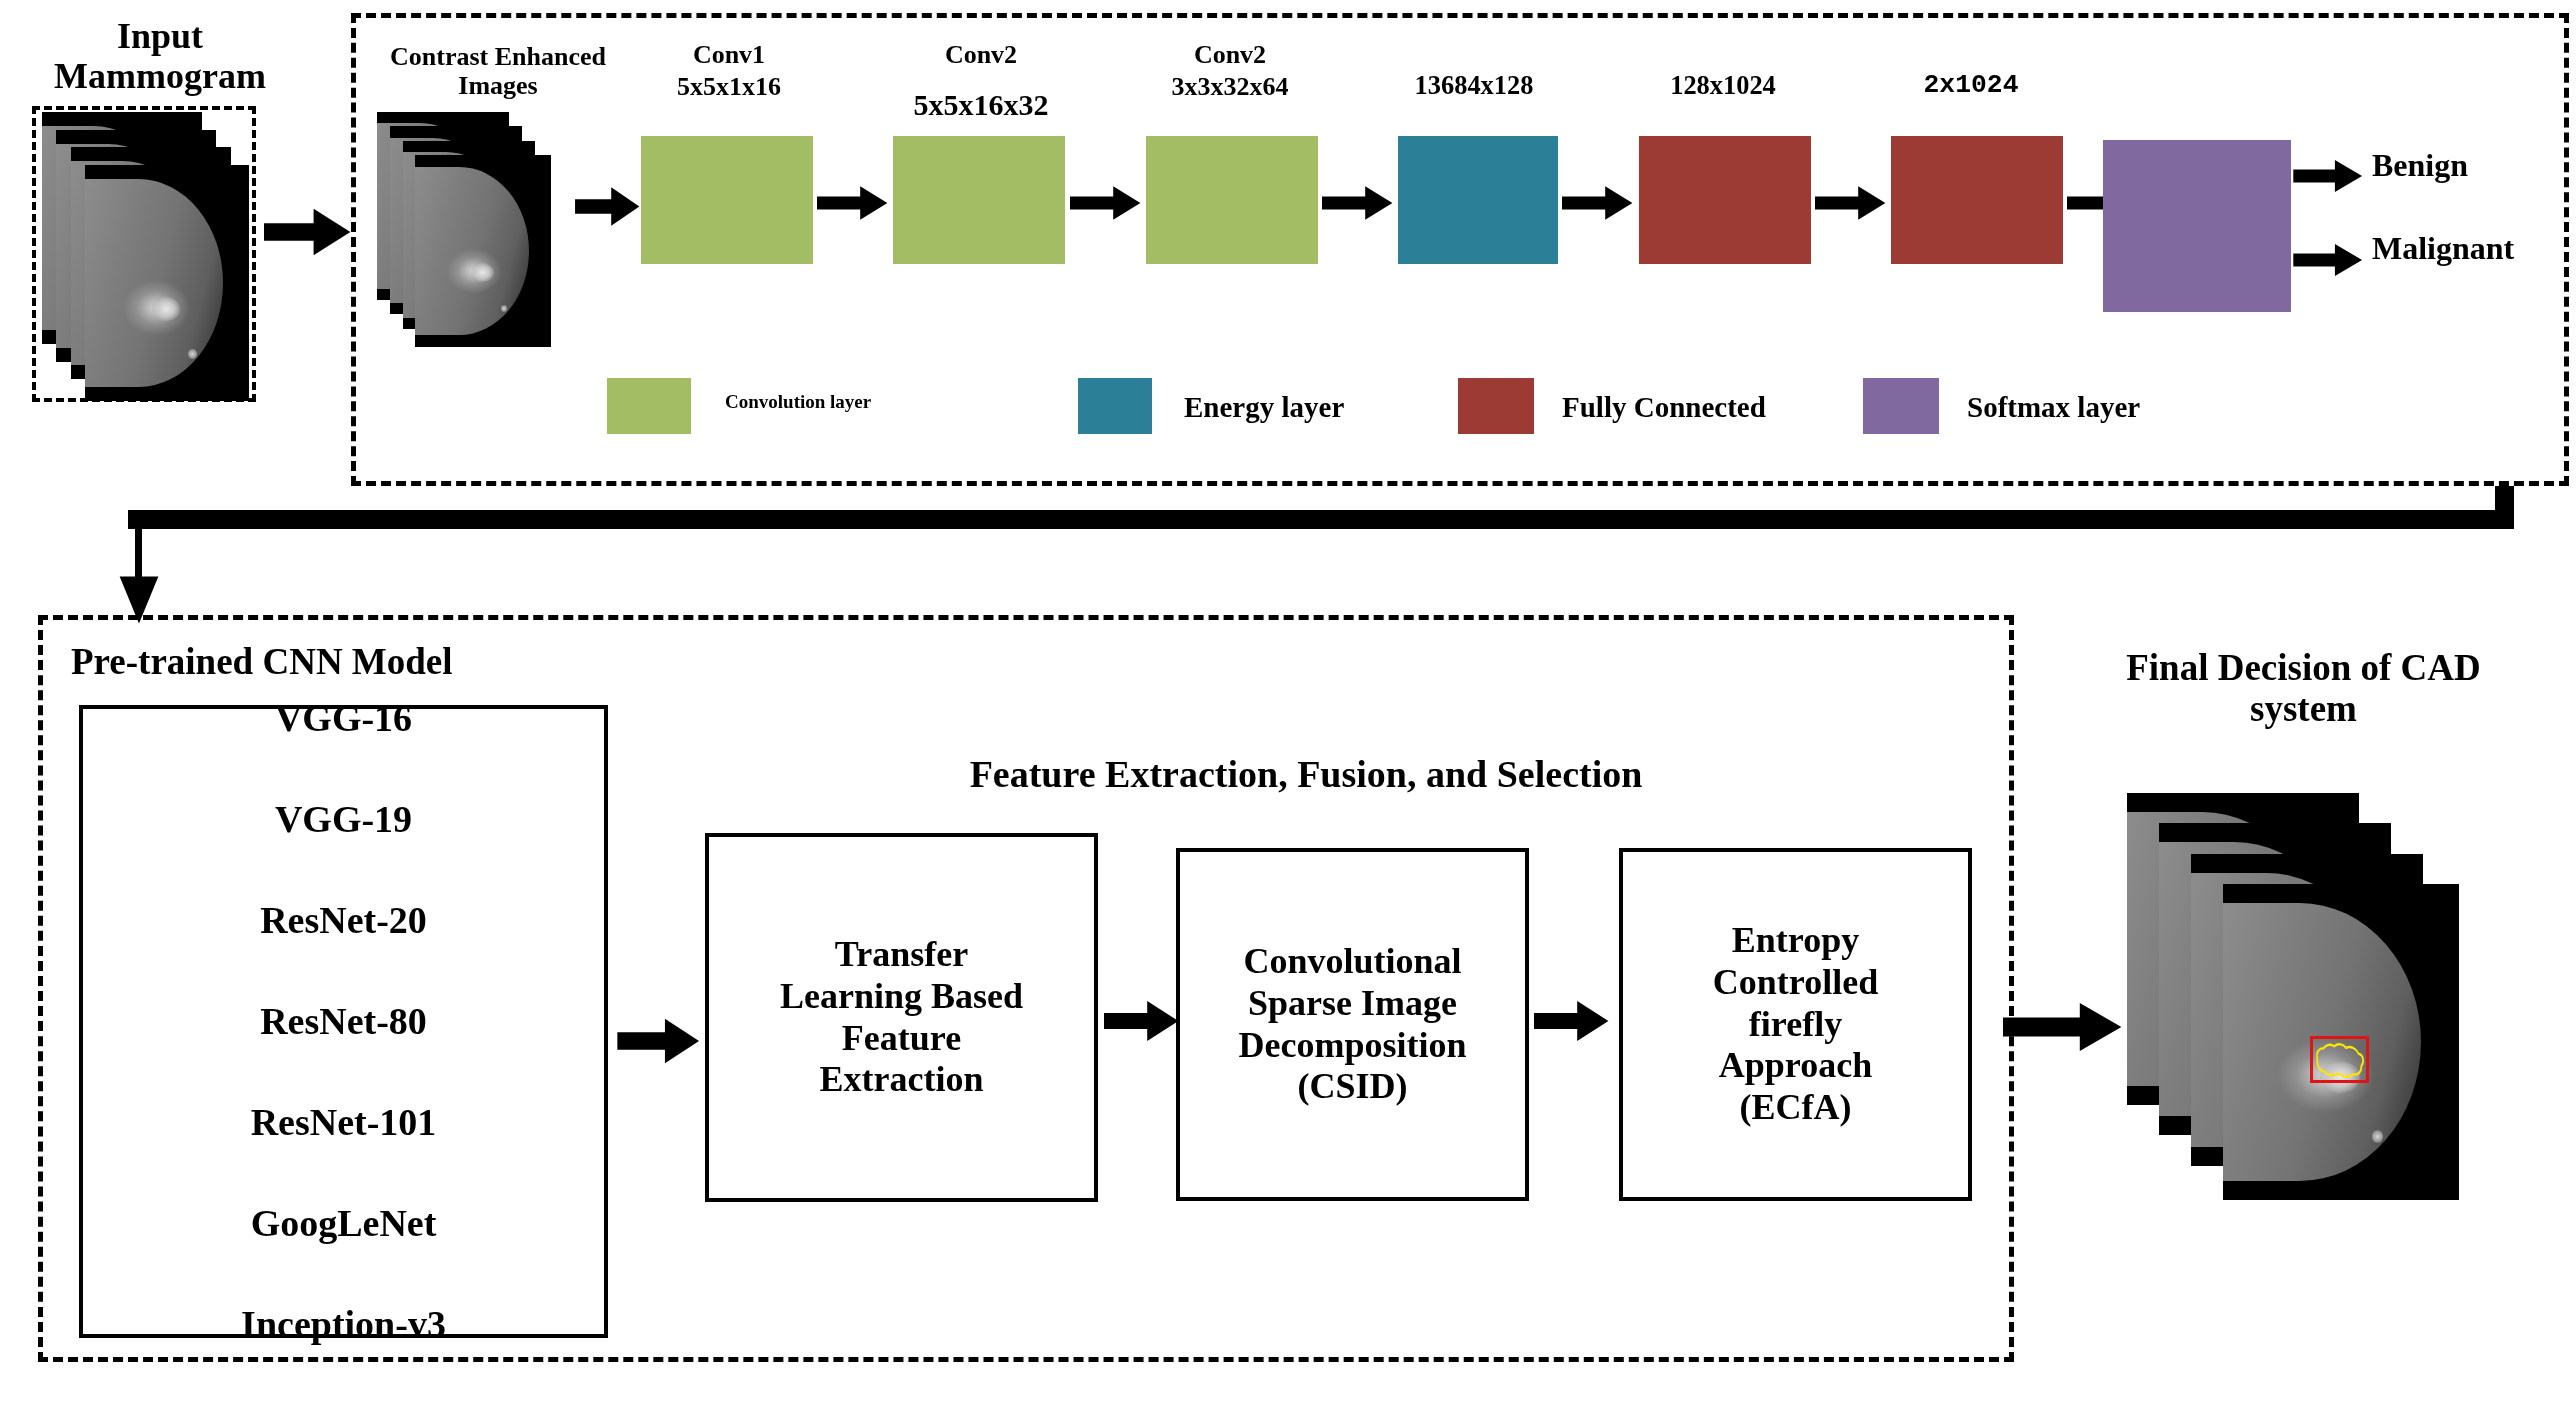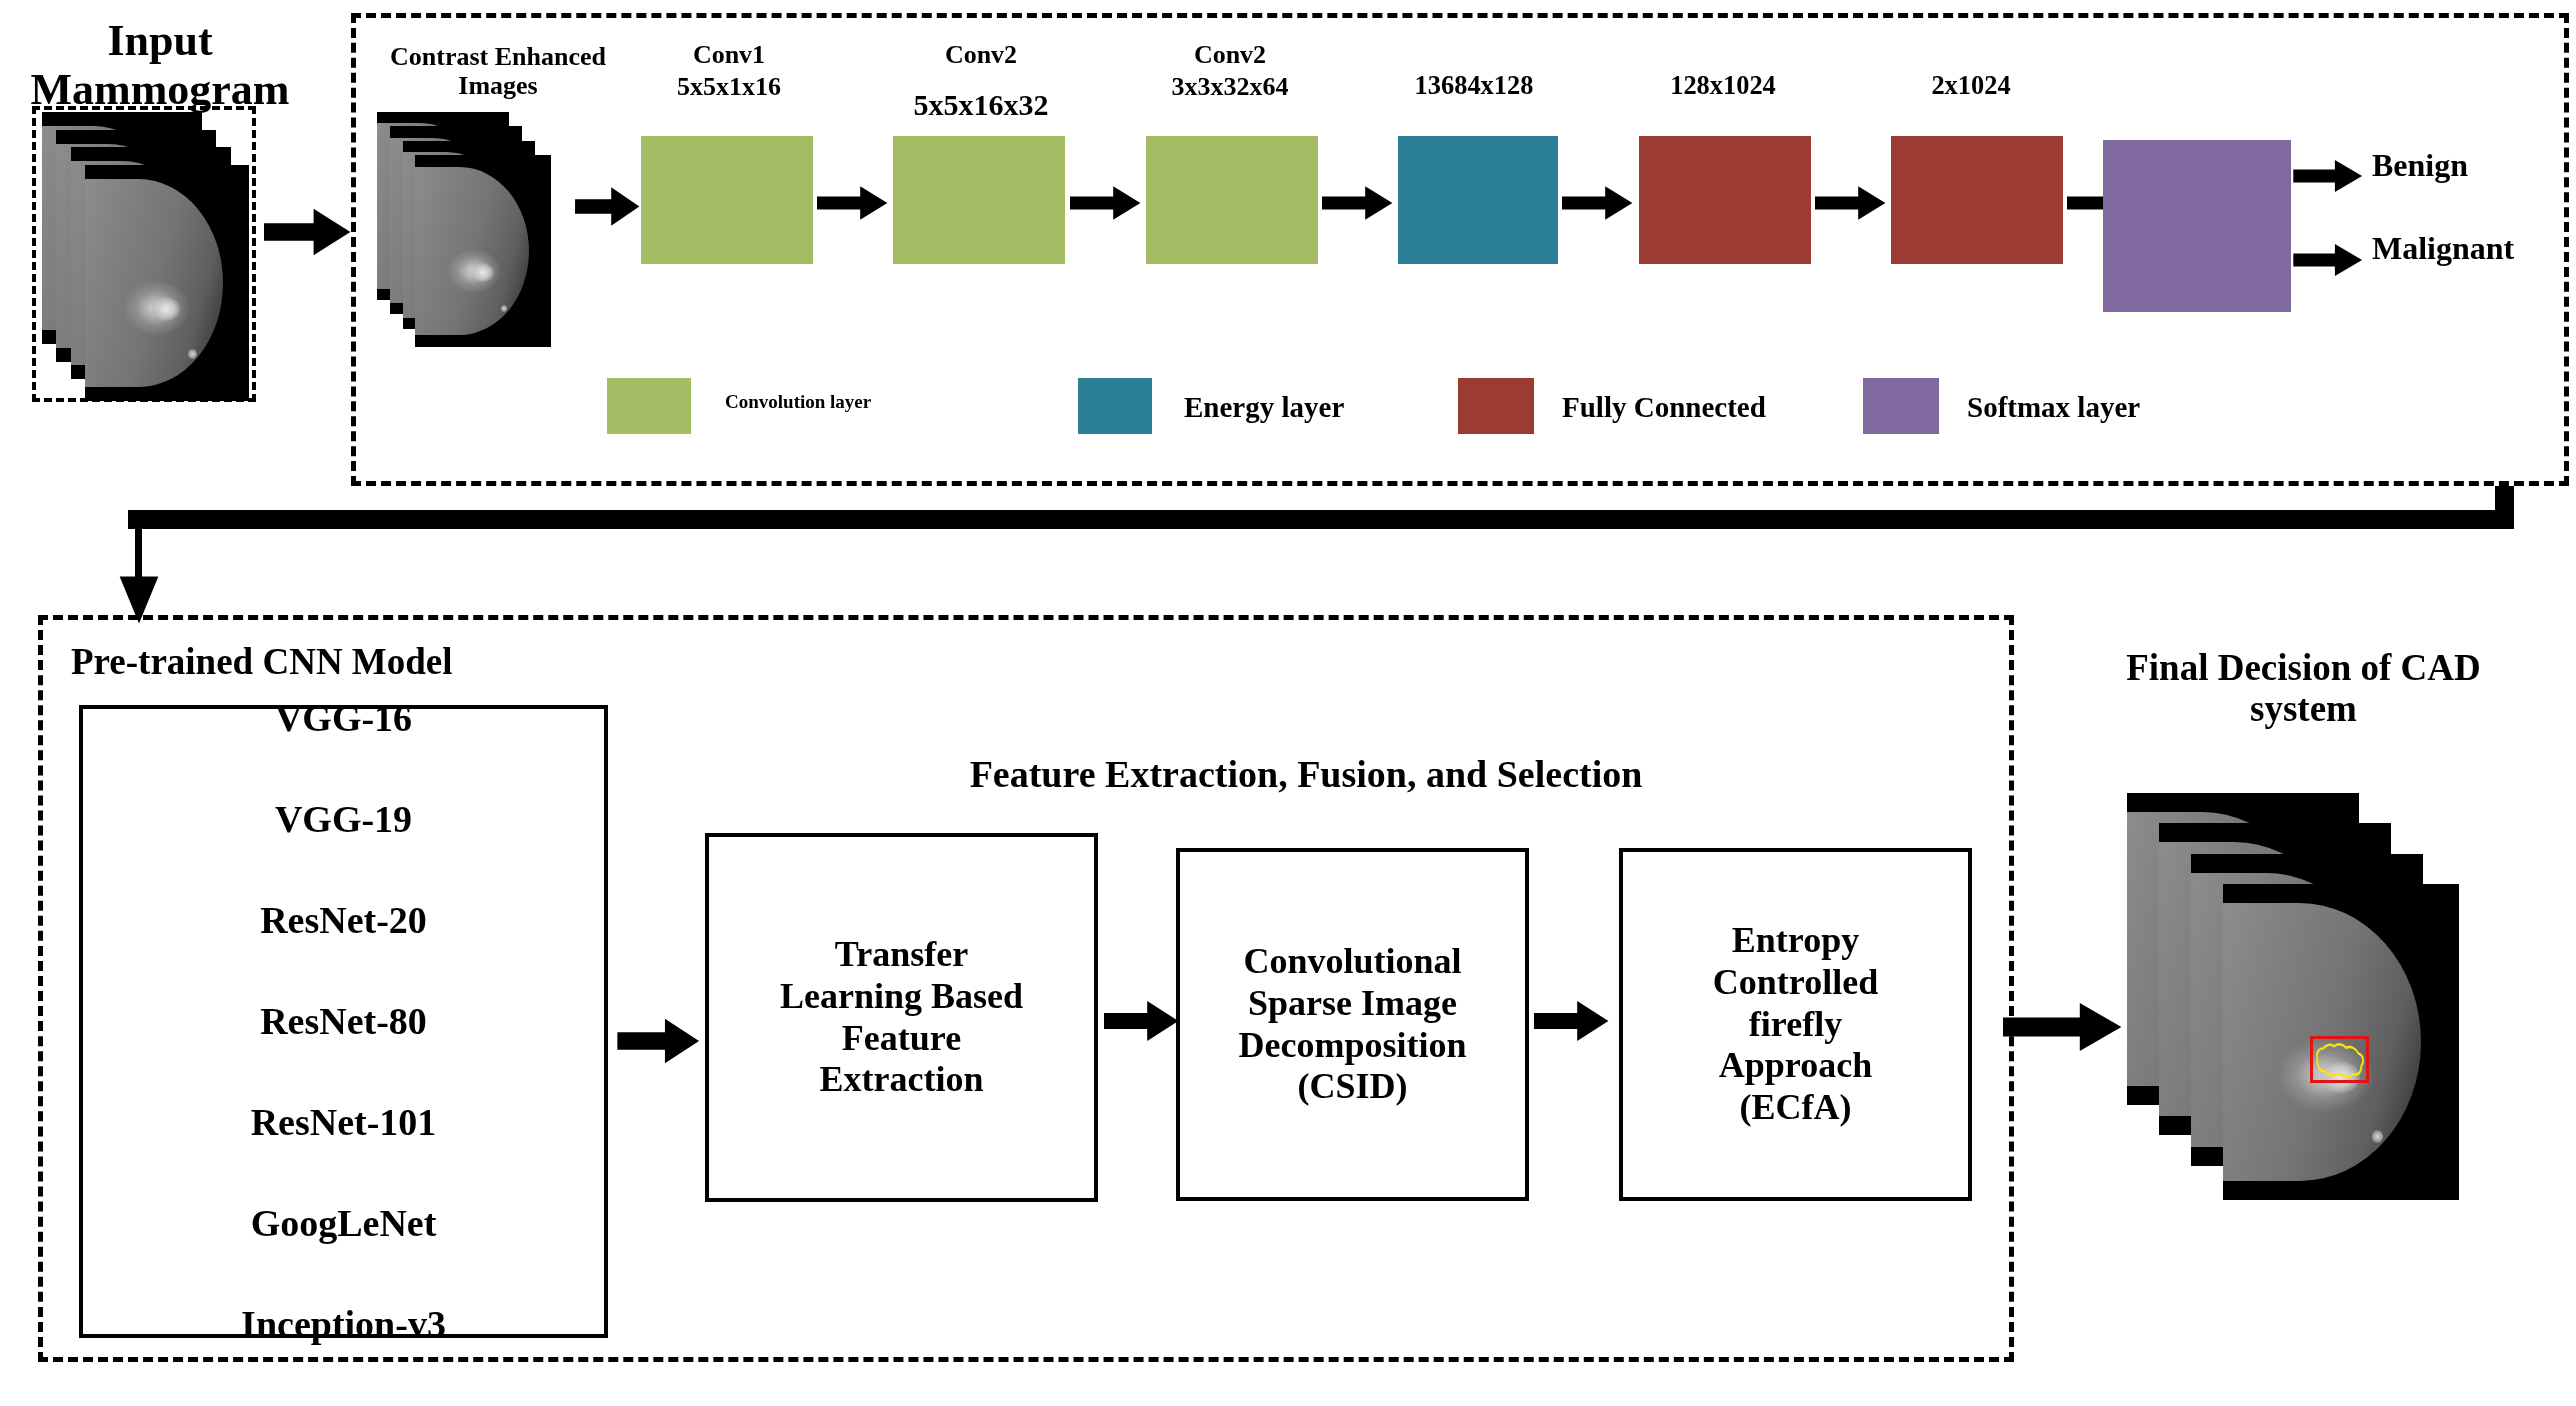--- a/index.html
+++ b/index.html
@@ -80,21 +80,21 @@
 
   
   .legend-sw{position:absolute;}
   .legend-tx{position:absolute;font-weight:bold;white-space:nowrap;}
 </style>
 </head>
 <body>
 
 <div class="dashed-box" style="left:351px;top:13px;width:2218px;height:473px;"></div>
 
-<div class="lbl" style="left:8px;top:16px;width:304px;font-size:44px;font-family:Liberation Serif, serif;">Input Mammogram</div>
+<div class="lbl" style="left:8px;top:16px;width:304px;font-size:36px;font-family:Liberation Serif, serif;">Input Mammogram</div>
 
 <div class="dashed-box" style="left:32px;top:106px;width:224px;height:296px;border-width:4.8px;"></div>
 
 <div class="stack" style="left:42px;top:112px;width:216px;height:288px;">
   <div class="mammo" style="left:0px;top:0px;width:160px;height:232px;">
     <div class="breast"></div>
     <div class="lesion"></div>
     <div class="nip"></div>
   </div>
   <div class="mammo" style="left:14.4px;top:17.6px;width:160px;height:232px;">
@@ -154,21 +154,21 @@
 <div class="lbl" style="left:881px;top:40px;width:200px;font-size:26px;">Conv2</div>
 <div class="lbl" style="left:881px;top:88px;width:200px;font-size:30px;">5x5x16x32</div>
 
 <div class="lbl" style="left:1130px;top:40px;width:200px;font-size:26px;">Conv2</div>
 <div class="lbl" style="left:1130px;top:72px;width:200px;font-size:26px;">3x3x32x64</div>
 
 <div class="lbl" style="left:1370px;top:71px;width:208px;font-size:26.4px;">13684x128</div>
 
 <div class="lbl" style="left:1619px;top:71px;width:208px;font-size:26.4px;">128x1024</div>
 
-<div class="lbl" style="left:1867px;top:71px;width:208px;font-size:26.4px;">2x1024</div>
+<div class="lbl" style="left:1867px;top:71px;width:208px;font-size:26.4px;font-family:Liberation Mono, monospace;">2x1024</div>
 
 <div class="cnnblock" style="left:641px;top:136px;width:172px;height:128px;background:#a2bd63;"></div>
 <svg class="arrow-r" style="left:817px;top:186px;" width="72" height="34" viewBox="0 0 90 42">
   <polygon points="0,13 54,13 54,0 88,21 54,42 54,29 0,29" fill="#000"></polygon>
 </svg>
 
 <div class="cnnblock" style="left:893px;top:136px;width:172px;height:128px;background:#a2bd63;"></div>
 <svg class="arrow-r" style="left:1070px;top:186px;" width="72" height="34" viewBox="0 0 90 42">
   <polygon points="0,13 54,13 54,0 88,21 54,42 54,29 0,29" fill="#000"></polygon>
 </svg>

